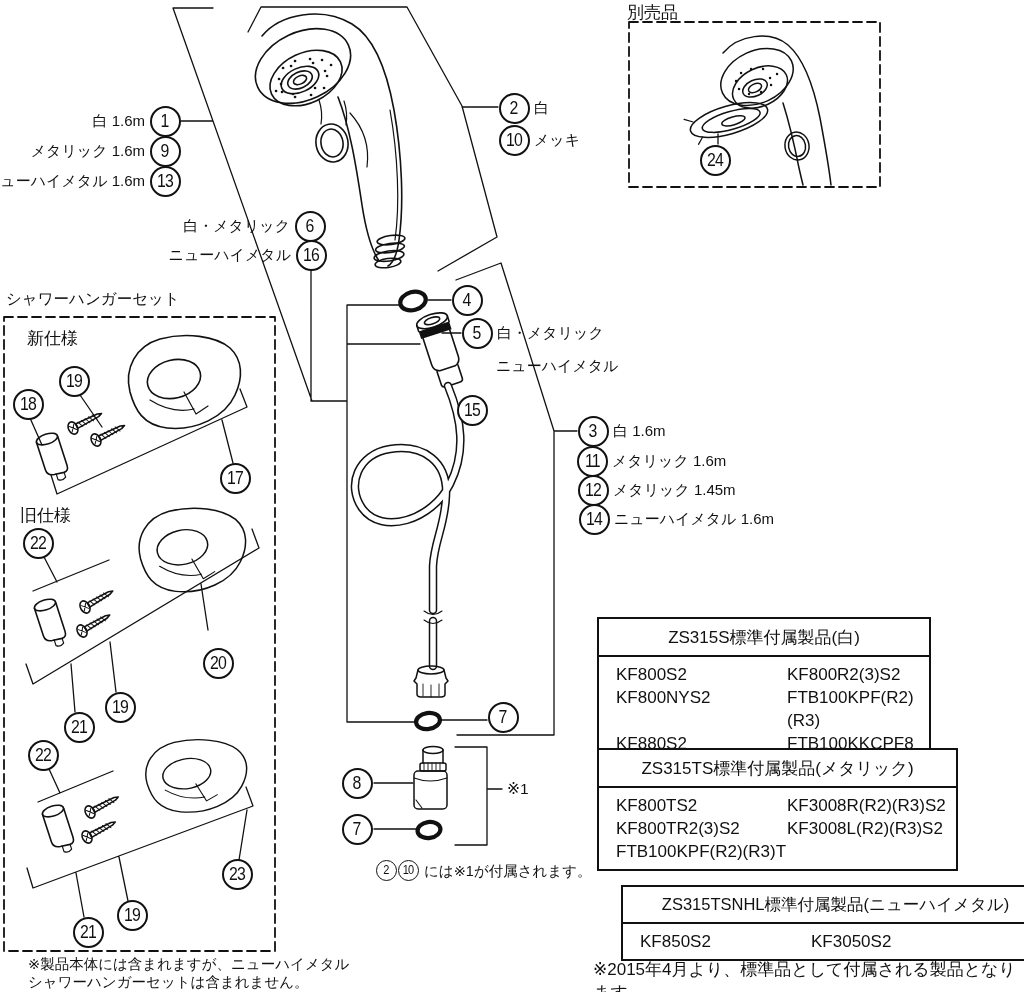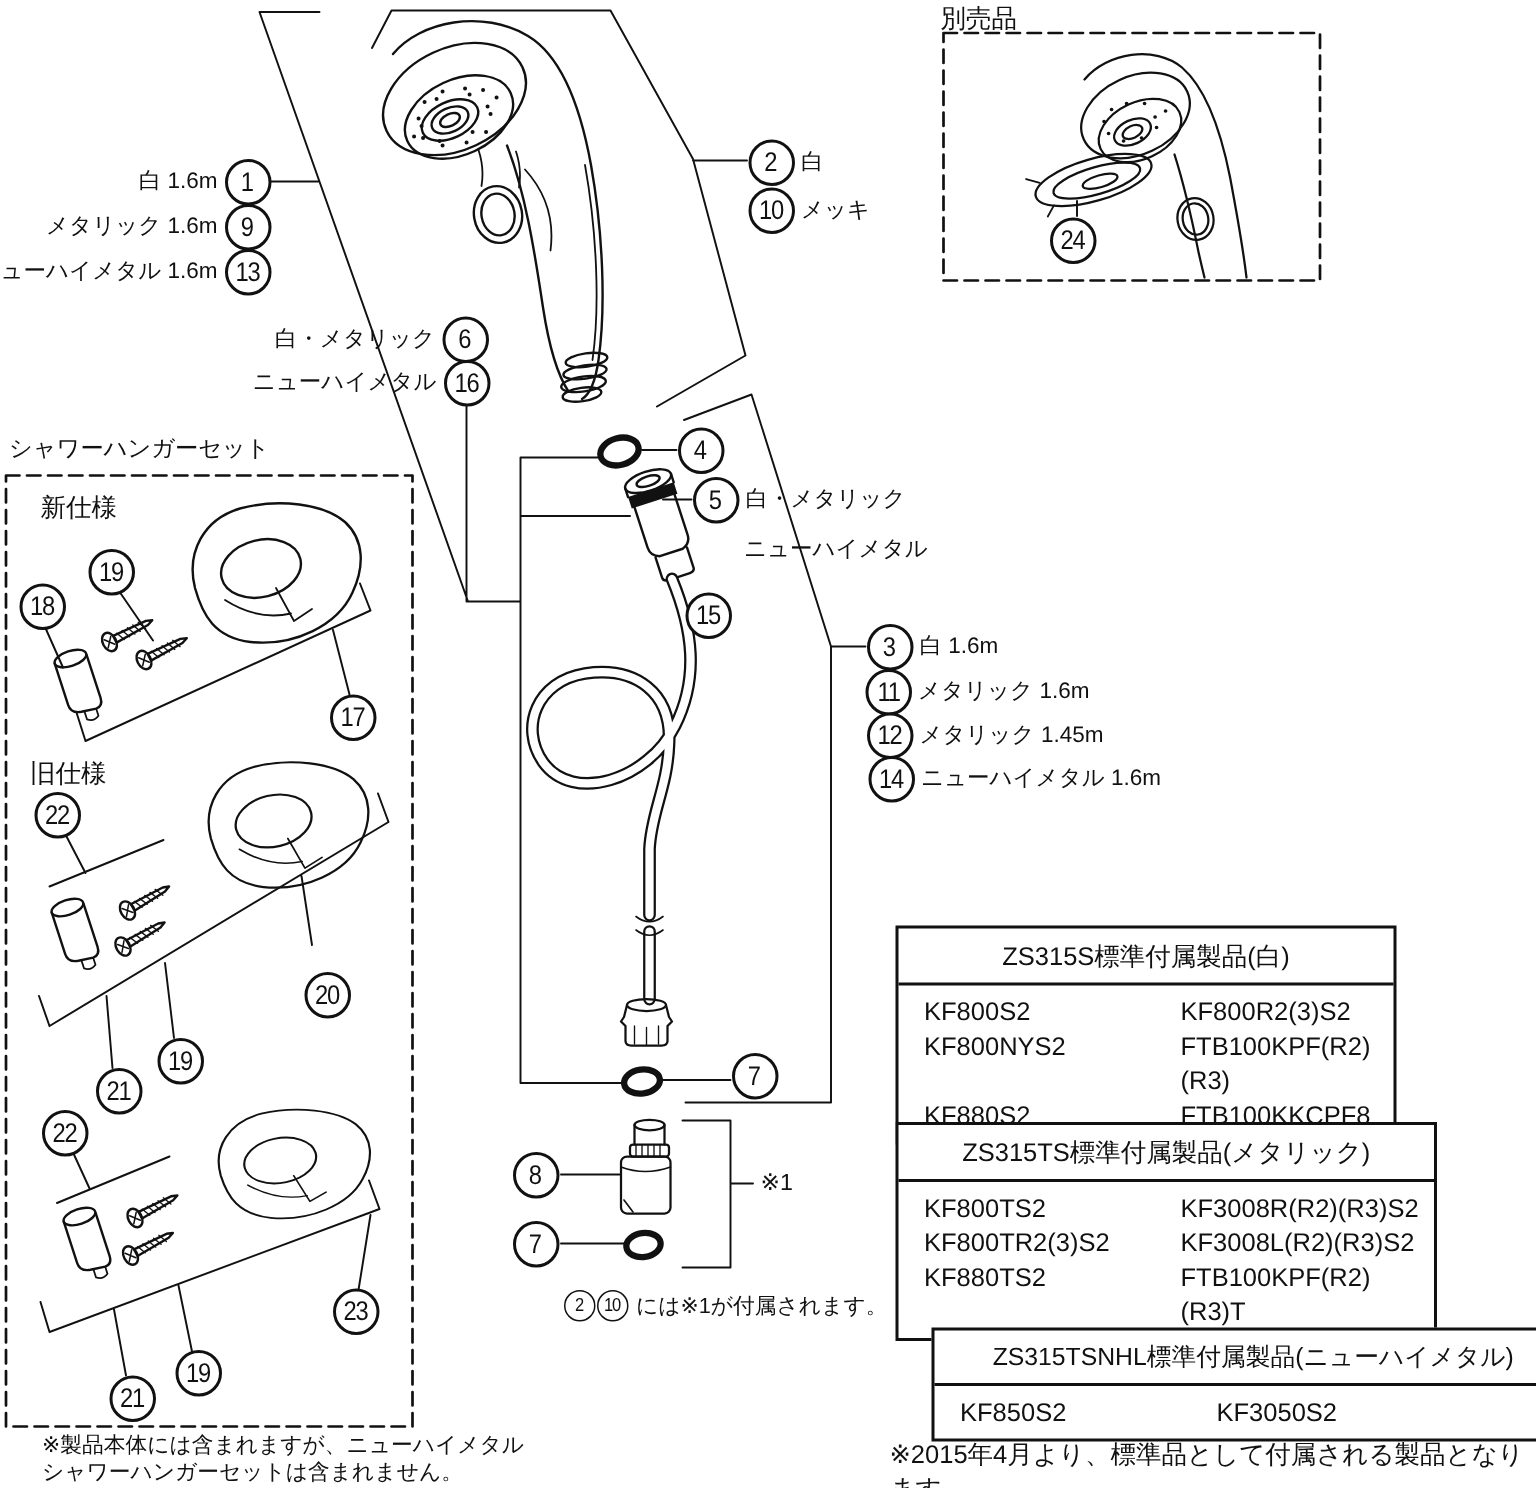--- a/index.html
+++ b/index.html
@@ -194,21 +194,20 @@
     <div class="ptable-body">
         <div class="trow">
           <span class="c1">KF800TS2</span>
           <span class="c2">KF3008R(R2)(R3)S2</span>
         </div>
         <div class="trow">
           <span class="c1">KF800TR2(3)S2</span>
           <span class="c2">KF3008L(R2)(R3)S2</span>
         </div>
         <div class="trow">
-          <span class="c1">KF880TS2</span>
           <span class="c2">FTB100KPF(R2)(R3)T</span>
         </div>
       </div>
   </div>
 
   <div class="ptable" style="left:621px;top:885px;width:429px;">
     <div class="ptable-title" style="font-size:16.5px;">ZS315TSNHL標準付属製品(ニューハイメタル)</div>
     <div class="ptable-body">
         <div class="trow">
           <span class="c1">KF850S2</span>

